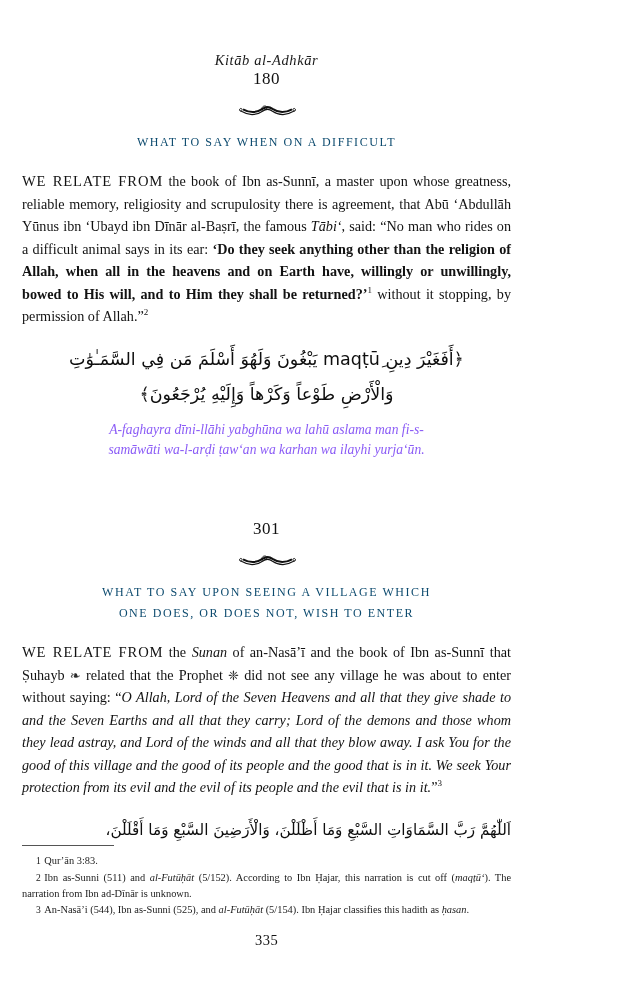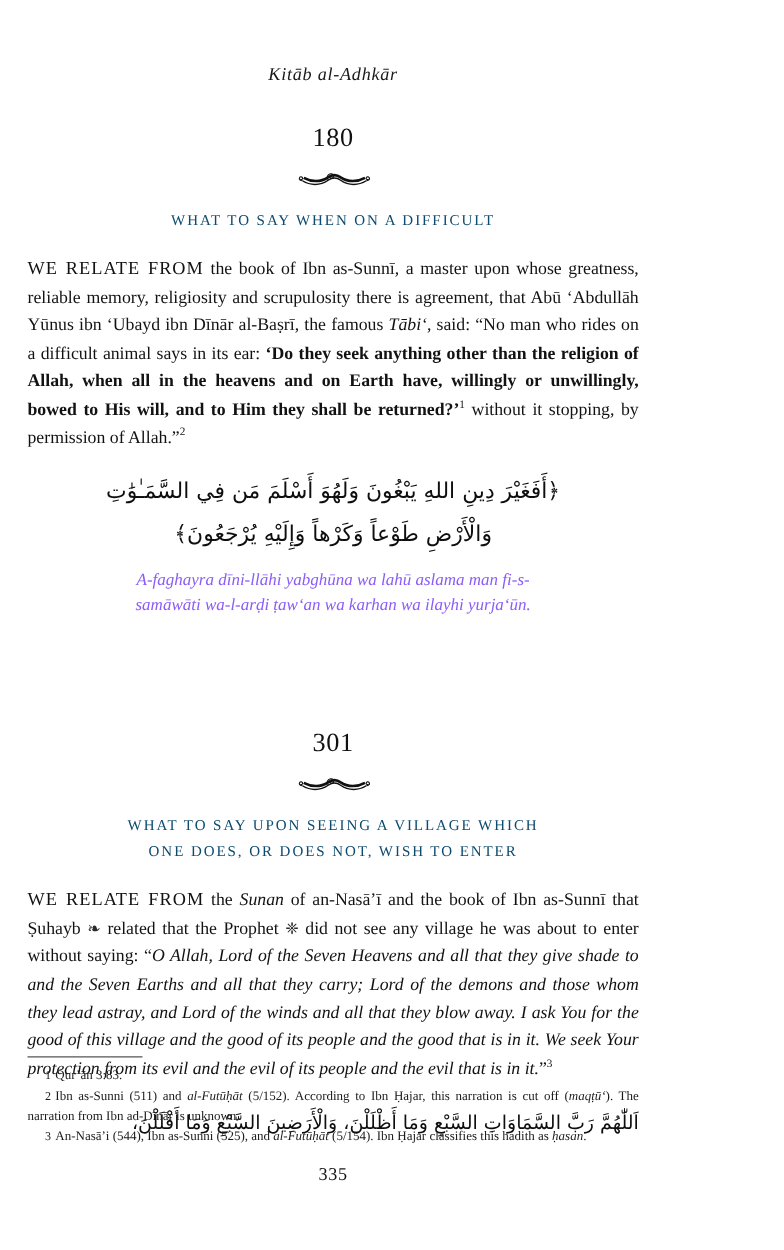--- a/index.html
+++ b/index.html
@@ -38,22 +38,21 @@
     font-style: italic;
     font-size: 14.5px;
     letter-spacing: 0.6px;
     margin-top: 52px;
     color: #1a1a1a;
   }
 
   
   .section-number {
     text-align: center;
-    font-size: 21px;
-    margin-top: 29px;
+    font-size: 17px;
     letter-spacing: 0.5px;
     color: #111;
   }
 
   
   .ornament {
     text-align: center;
     margin-top: 11px;
     height: 18px;
     line-height: 18px;
@@ -197,21 +196,21 @@
         </svg>
       </div>
 
       <div class="section-heading">
         <span class="hl">WHAT TO SAY WHEN ON A DIFFICULT</span>
       </div>
 
       <p class="body-para"><span class="smallcaps">WE RELATE FROM</span><span> the book of Ibn as-Sunnī, a master upon whose greatness, reliable memory, religiosity and scrupulosity there is agreement, that Abū ‘Abdullāh Yūnus ibn ‘Ubayd ibn Dīnār al-Baṣrī, the famous </span><span class="it">Tābi‘</span><span>, said: “No man who rides on a difficult animal says in its ear: </span><span class="bi">‘Do they seek anything other than the religion of Allah, when all in the heavens and on Earth have, willingly or unwillingly, bowed to His will, and to Him they shall be returned?’</span><sup class="fn">1</sup><span> without it stopping, by permission of Allah.”</span><sup class="fn">2</sup></p>
 
       <div class="arabic">
-        <span class="arabic-line">﴿أَفَغَيْرَ دِينِ اللهِ يَبْغُونَ وَلَهُوَ أَسْلَمَ مَن فِي السَّمَـٰوَٰتِ</span>
+        <span class="arabic-line">﴿أَفَغَيْرَ دِينِ maqṭūِ يَبْغُونَ وَلَهُوَ أَسْلَمَ مَن فِي السَّمَـٰوَٰتِ</span>
         <span class="arabic-line">وَالْأَرْضِ طَوْعاً وَكَرْهاً وَإِلَيْهِ يُرْجَعُونَ﴾</span>
       </div>
 
       <div class="translit">
         <span class="tl">A-faghayra dīni-llāhi yabghūna wa lahū aslama man fi-s-</span>
         <span class="tl">samāwāti wa-l-arḍi ṭaw‘an wa karhan wa ilayhi yurja‘ūn.</span>
       </div>
     </div>
 
     <div class="section-gap"></div>

